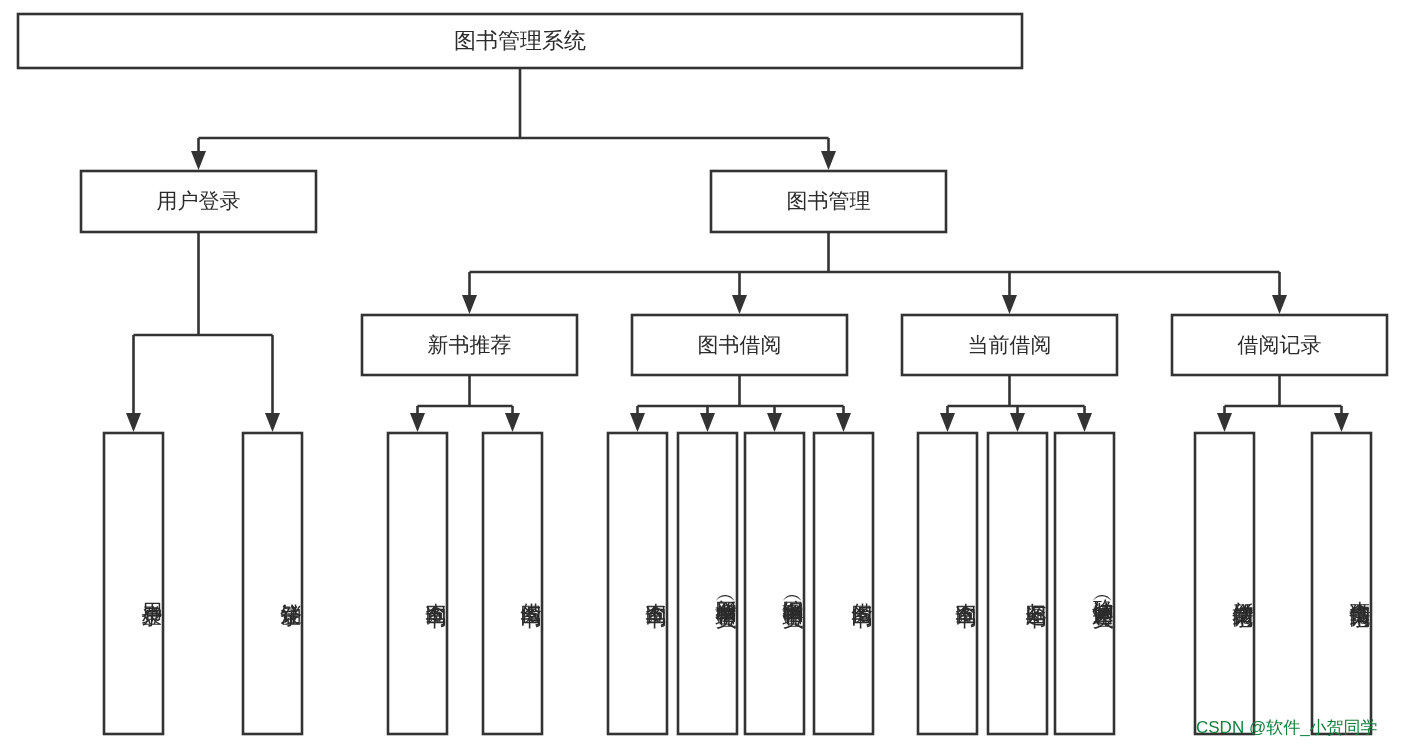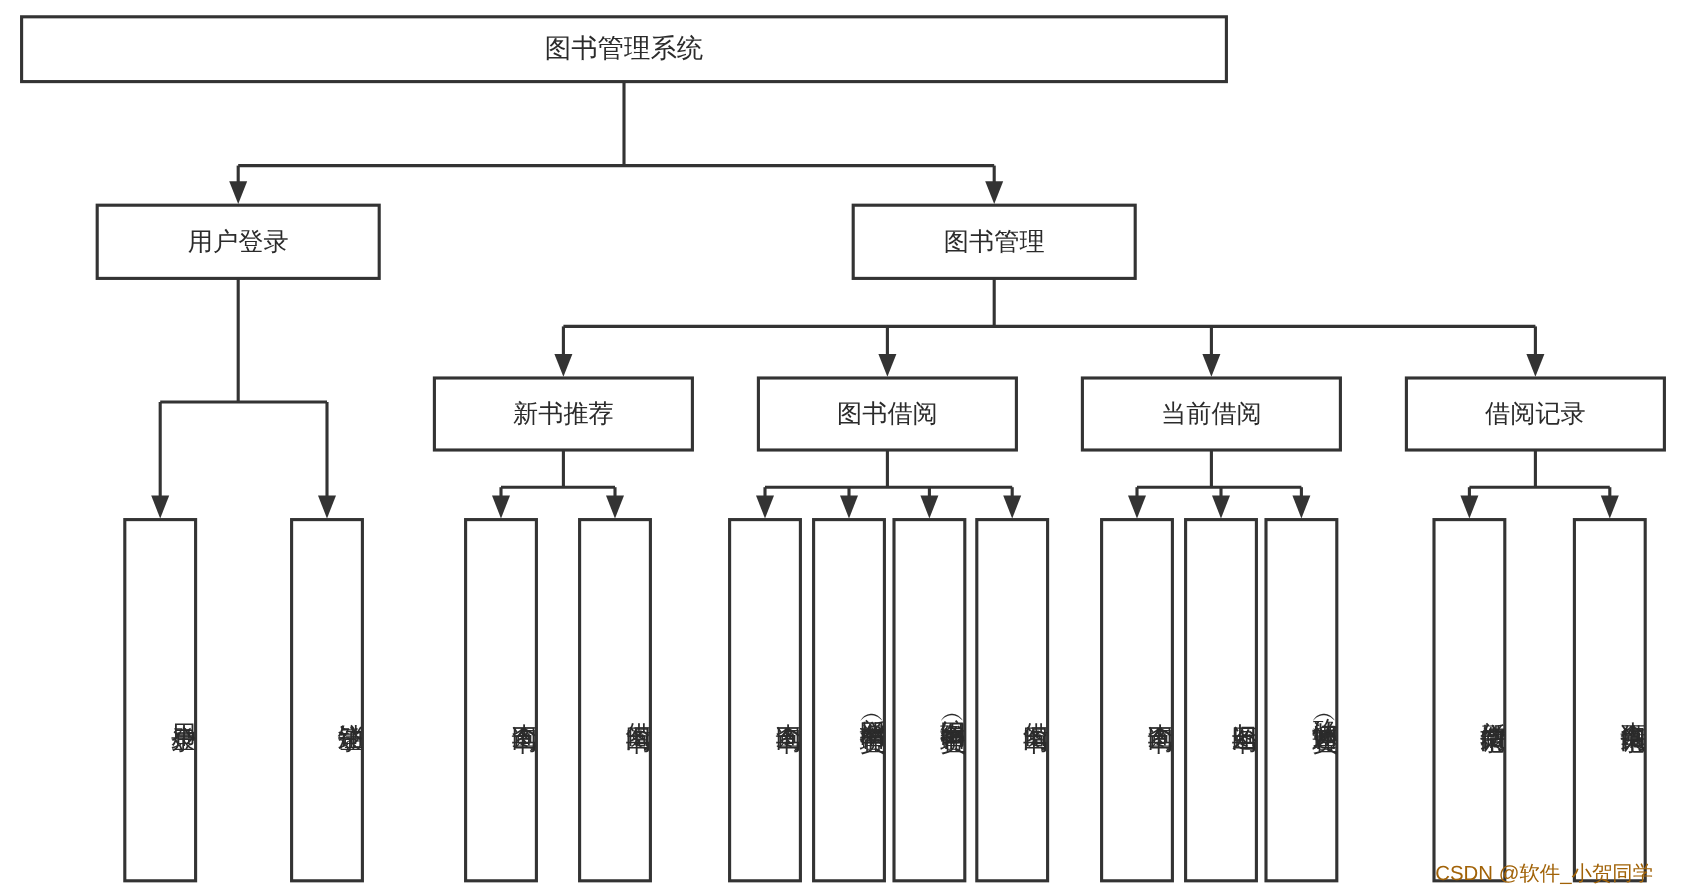--- a/index.html
+++ b/index.html
@@ -65,21 +65,21 @@
     line-height: 1.06;
     letter-spacing: 1.5px;
     color: #2b2b2b;
     white-space: nowrap;
     pointer-events: none;
   }
   .watermark {
     position: absolute;
     font-family: "Liberation Sans", "DejaVu Sans", sans-serif;
     font-size: 17px;
-    color: #a16207;
+    color: #15803d;
     white-space: nowrap;
   }
 </style>
 </head>
 <body>
 
 <div id="diagram-root">
 
   <svg id="tree-svg" viewBox="0 0 1405 747" xmlns="http://www.w3.org/2000/svg">
     <g id="connectors-layer">

